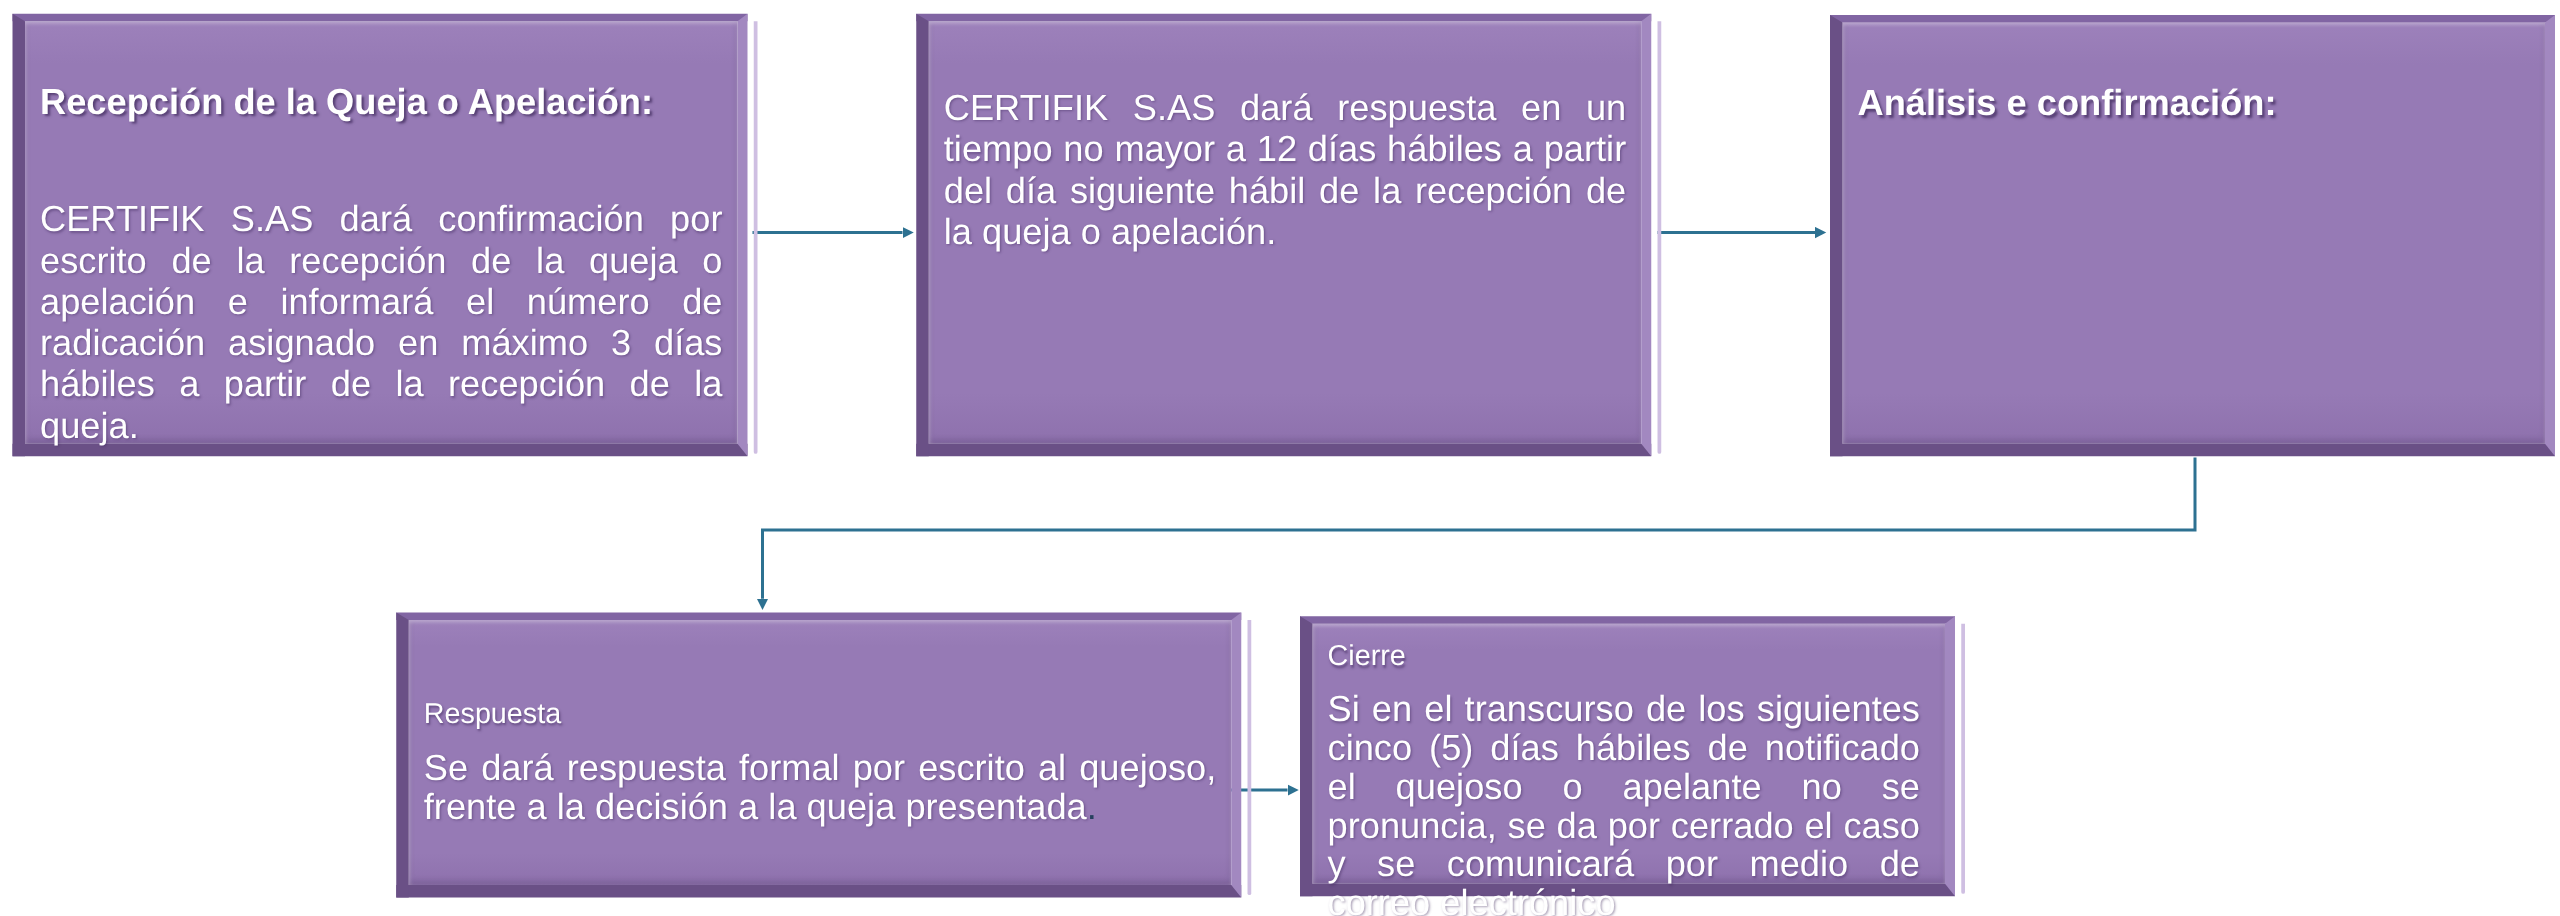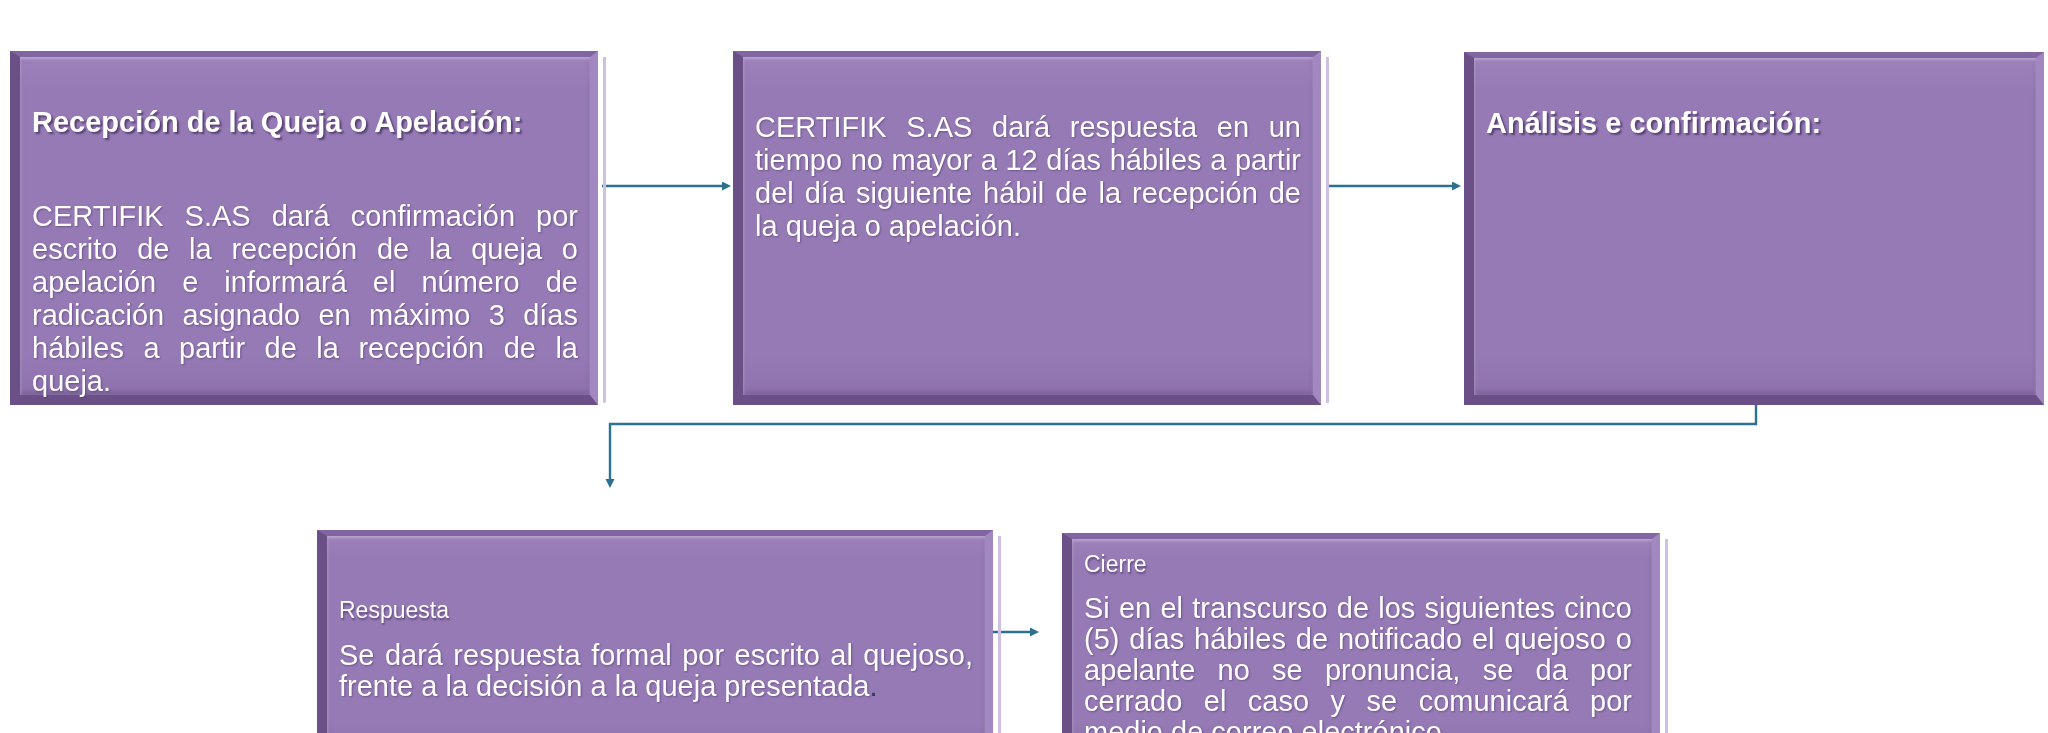--- a/index.html
+++ b/index.html
@@ -18,21 +18,20 @@
     background:linear-gradient(180deg,#9d81bb 0%,#967ab5 10%,#967ab5 88%,#8e71ad 100%);
     border-style:solid;
     border-width:6px 8px 10px 10px; 
     border-color:#8165a3 #a288c0 #6a5086 #6a5086;
     box-shadow:
       inset 0 2px 3px rgba(255,255,255,.28),
       inset 2px 0 3px rgba(255,255,255,.12),
       inset 0 -3px 5px rgba(30,10,50,.18);
     padding:0 12px;
     color:#ffffff;
-    margin-top:40px;
   }
   
   .box::after{
     content:"";
     position:absolute;
     top:0px; right:-16px; bottom:-8px;
     width:3px;
     background:#cfbfe2;
     border-radius:0 0 3px 3px;
   }
@@ -67,21 +66,21 @@
   .b2 .body{margin-top:54px;}
 
   .b3{left:1464px;top:12px;  width:580px; height:353px; padding-right:4px;}
   .b3 .title{margin-top:47px;}
   .b3 .body{margin-top:58px;}
 
   .b4{left:317px; top:490px; width:676px; height:228px;}
   .b4 .title{margin-top:60px;}
   .b4 .body{margin-top:16px;}
 
-  .b5{left:1062px;top:493px; width:598px; height:224px; padding-right:20px;}
+  .b5{left:1040px;top:493px; width:524px; height:224px; padding-right:20px;}
   .b5 .title{margin-top:11px;}
   .b5 .body{margin-top:15px;}
 </style>
 </head>
 <body>
 
 <div class="canvas">
 
   <svg class="connectors" width="2048" height="733" viewBox="0 0 2048 733">
     <defs>

